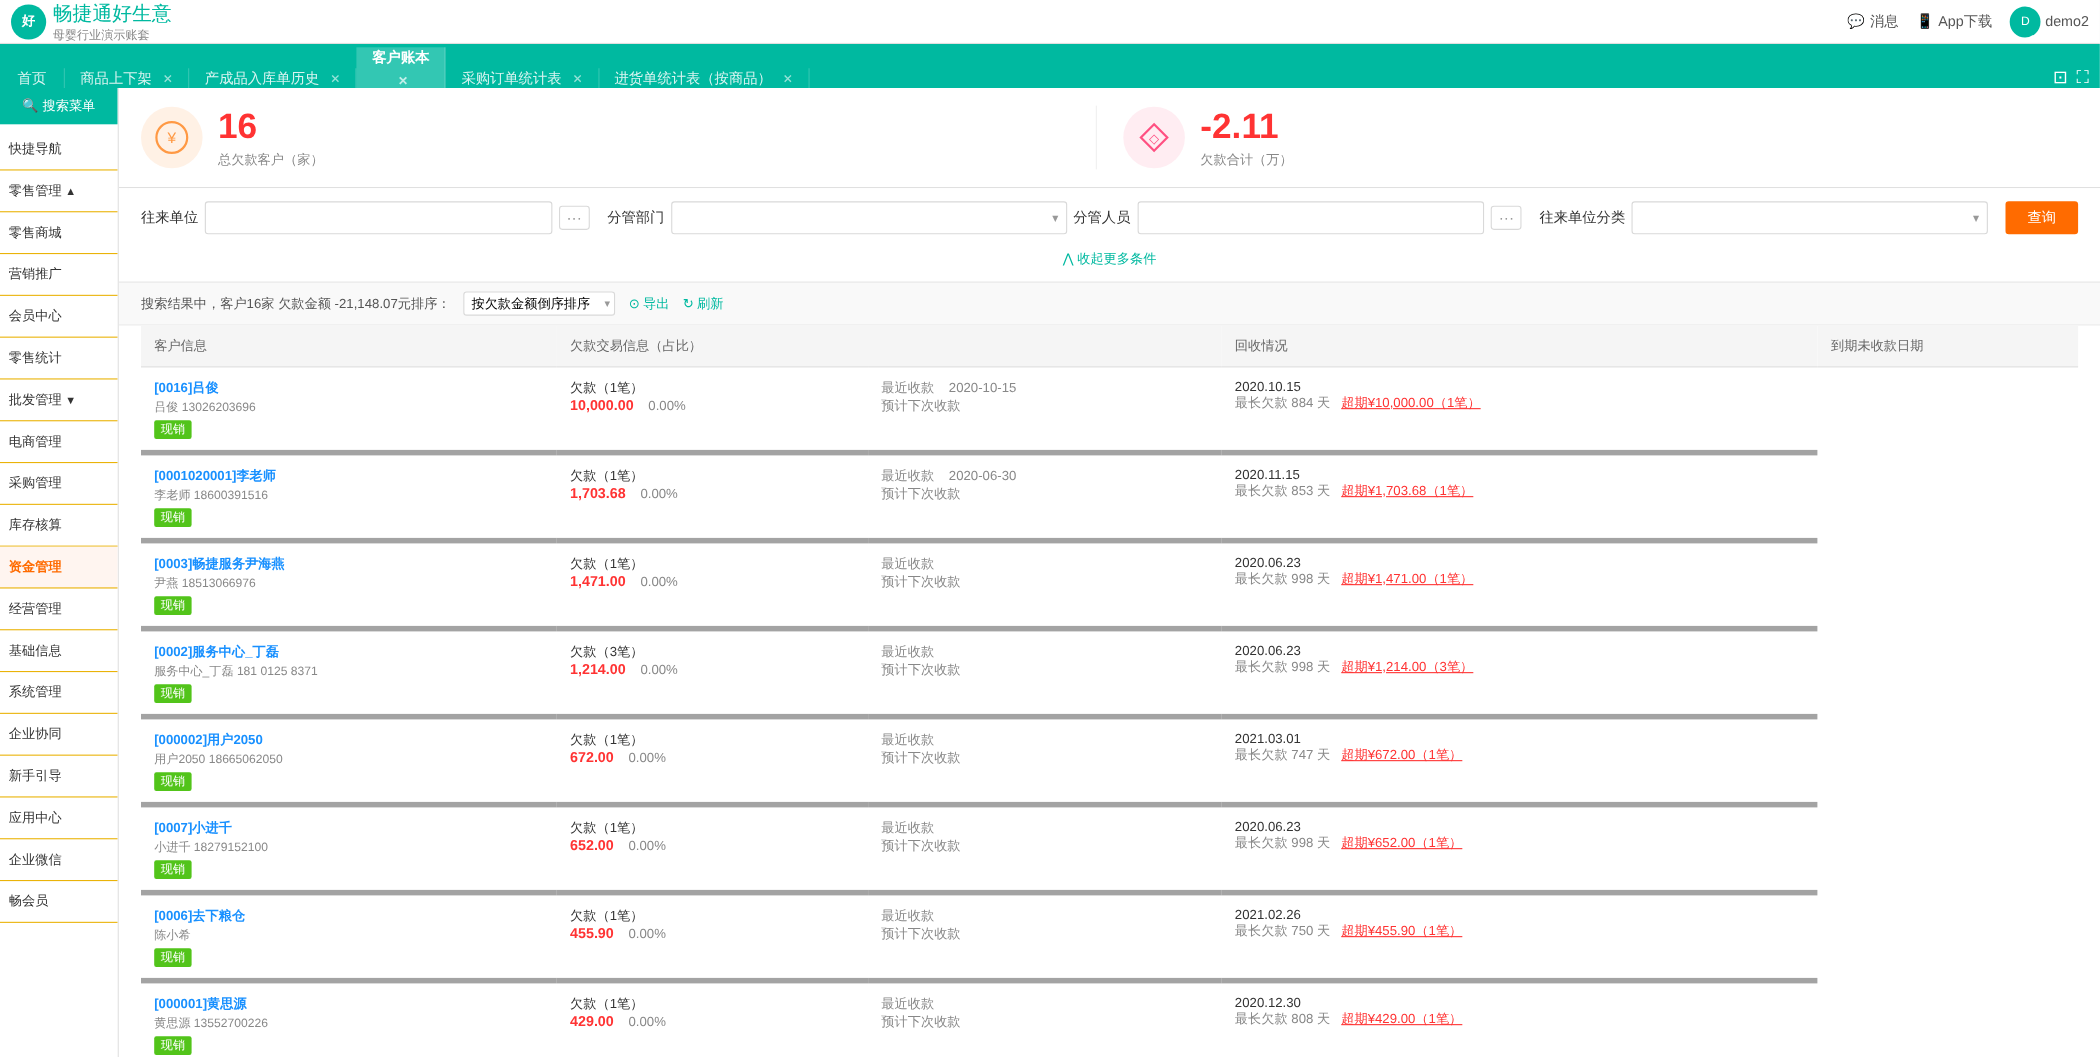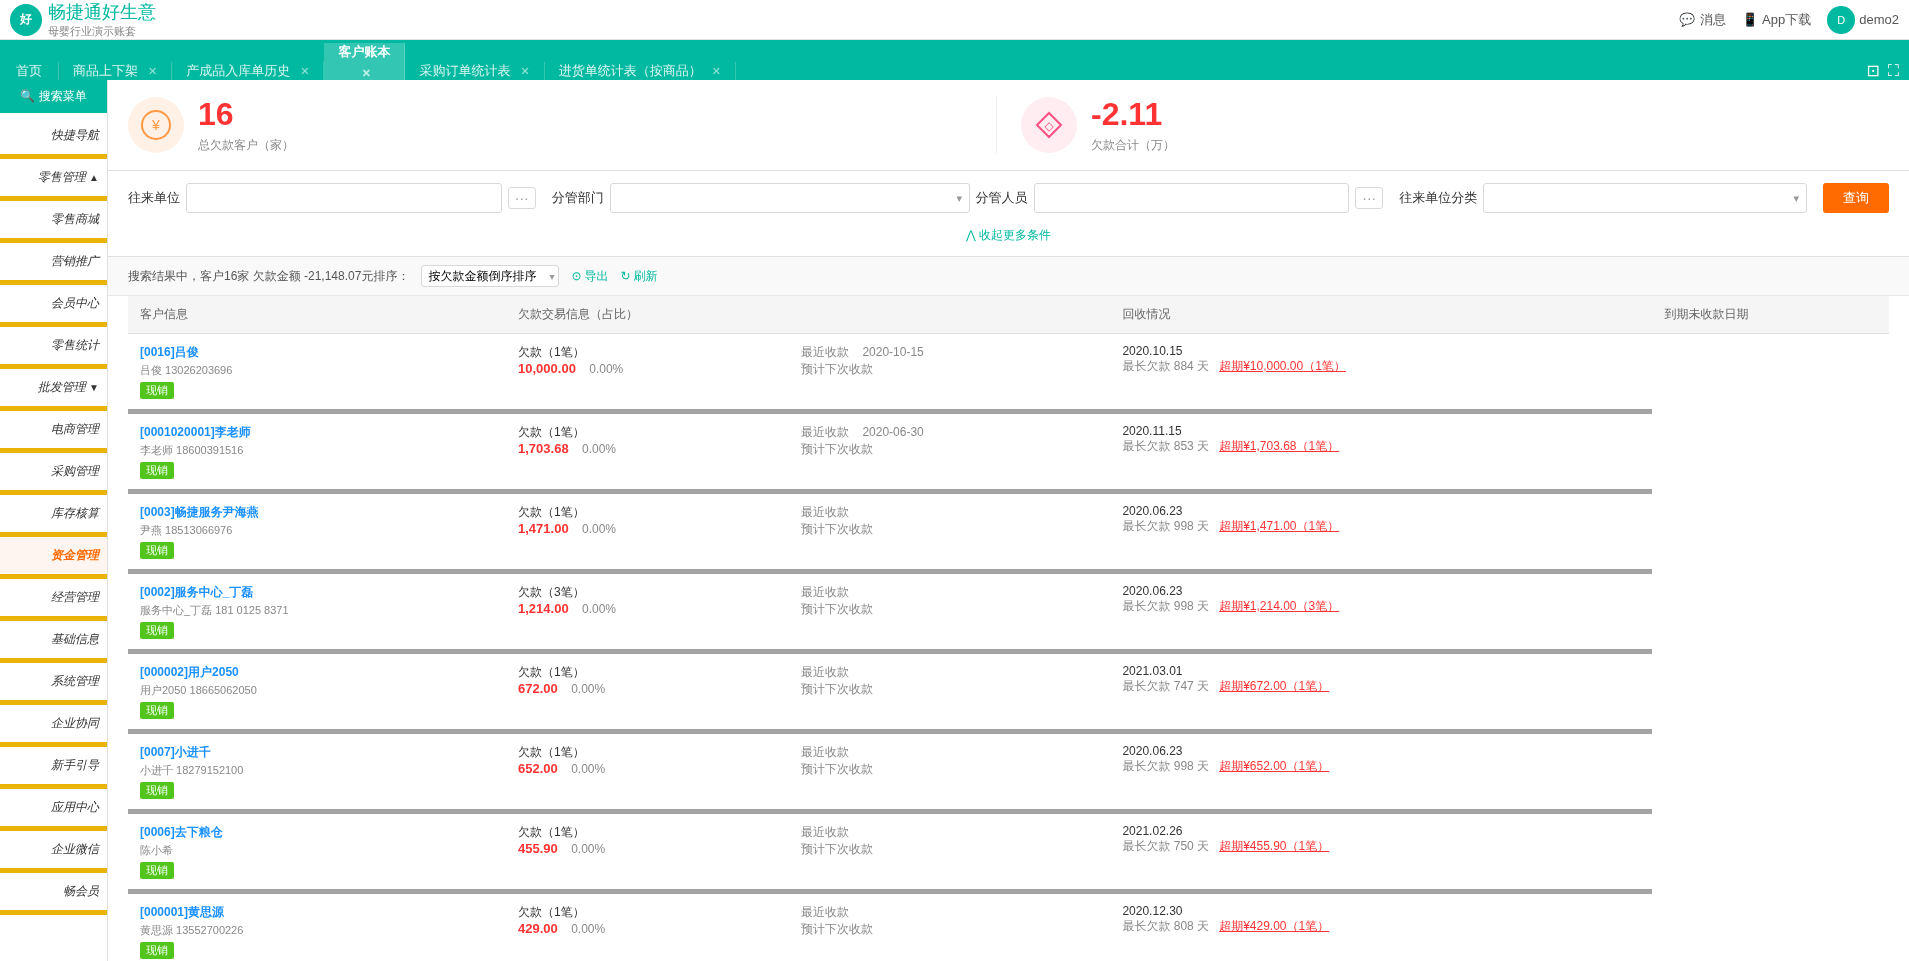--- a/index.html
+++ b/index.html
@@ -83,23 +83,22 @@
       cursor: pointer;
     }
     .sidebar-nav {
       padding: 4px 0;
     }
     .sidebar-nav-item {
       padding: 10px 8px;
       font-size: 12px;
       color: #333;
       cursor: pointer;
-      text-align: right;
-      border-bottom: 5px solid #eab308;
-      font-style: italic;
+      text-align: left;
+      border-bottom: 1px solid #eab308;
     }
     .sidebar-nav-item.active { color: #ff6b00; font-weight: bold; background: #fff5f0; }
     .sidebar-nav-item .arrow { font-size: 10px; }
 
     
     .content-area {
       flex: 1;
       overflow: auto;
       background: #f5f5f5;
     }

